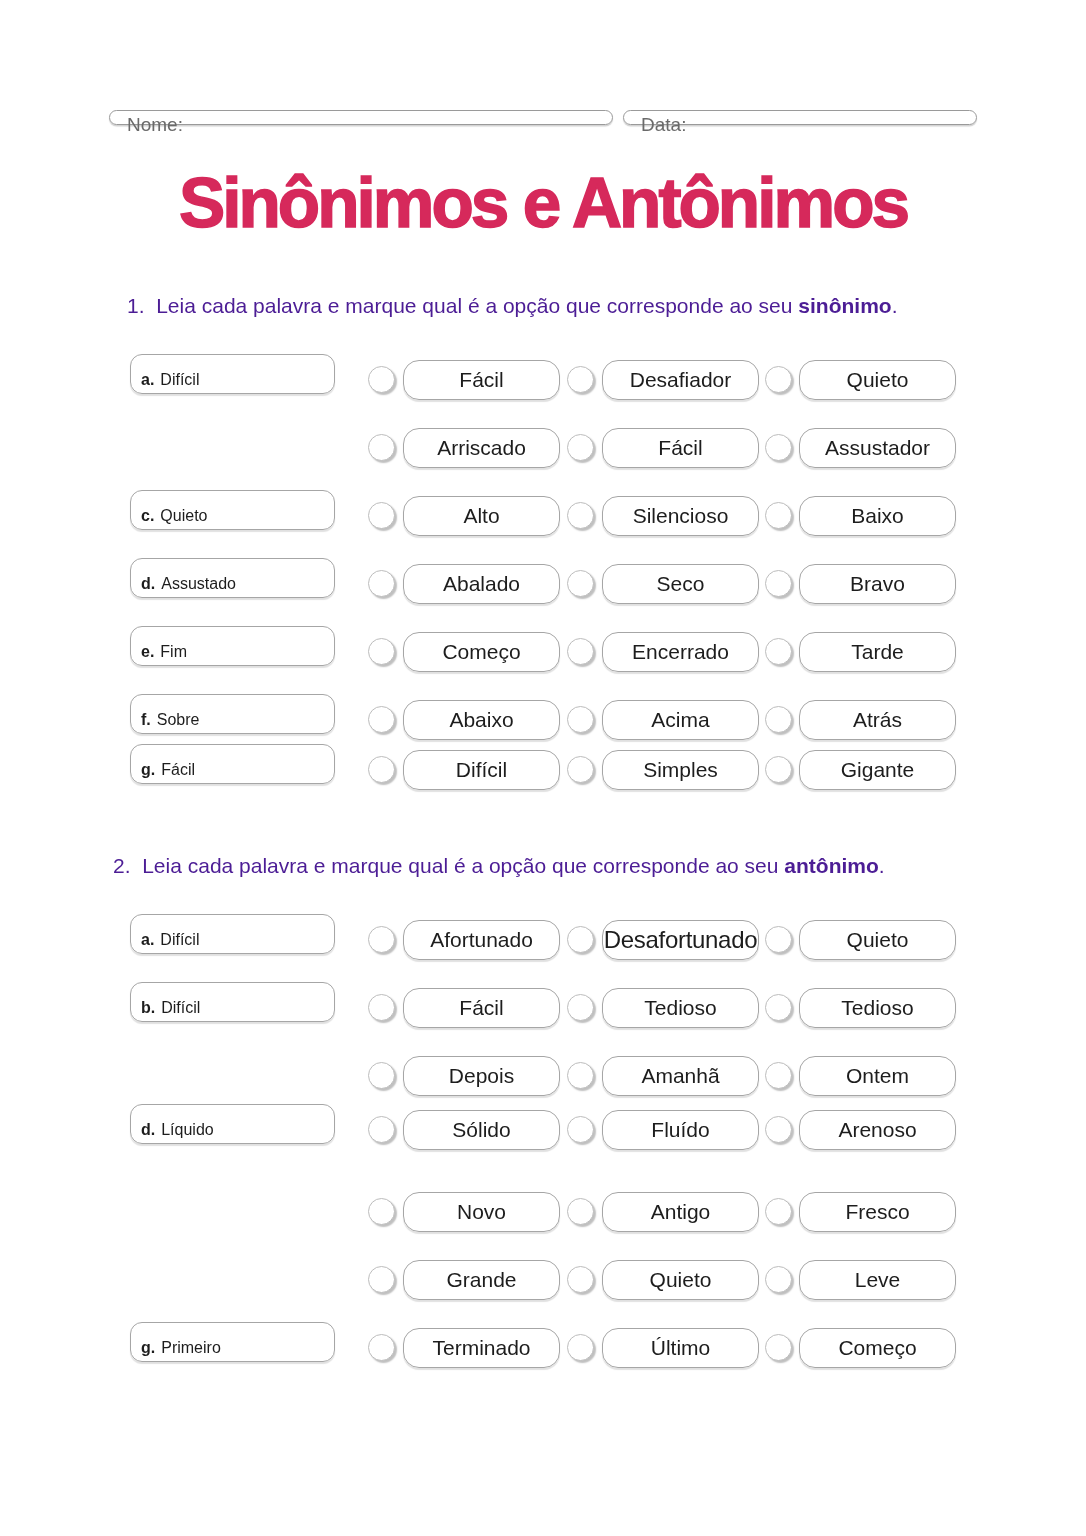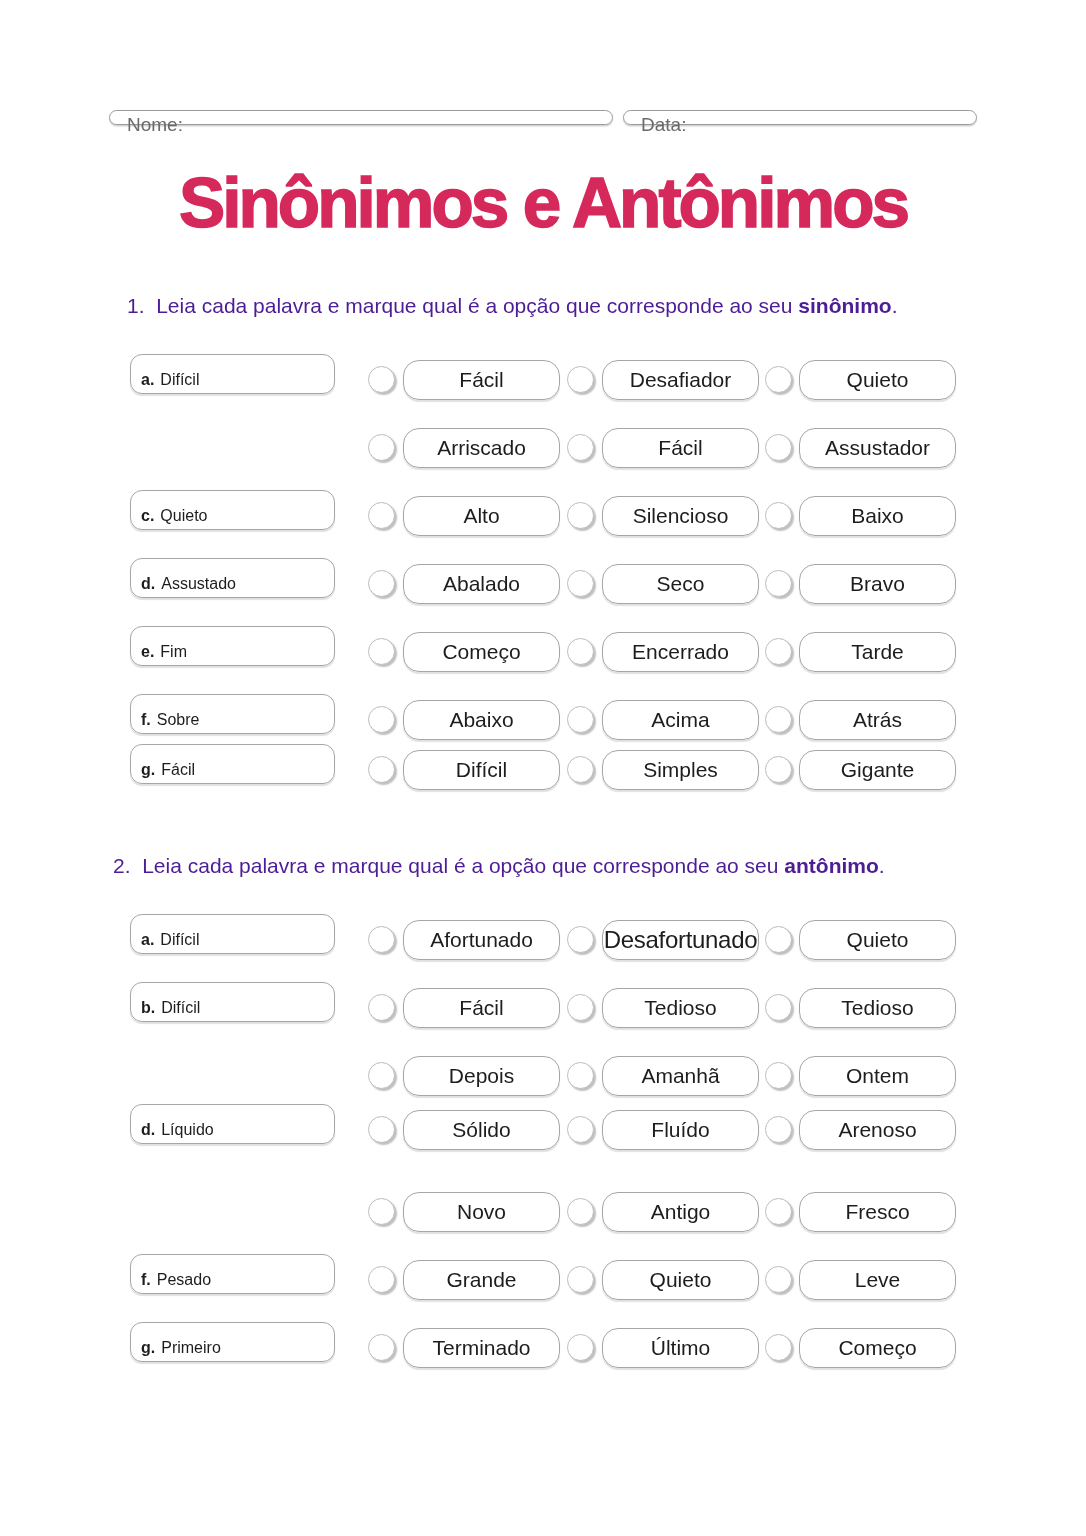--- a/index.html
+++ b/index.html
@@ -195,23 +195,20 @@
   </div>
     <div class="row" style="top: 1186px;">
     <div class="radio r1"></div>
     <div class="pill p1">Novo</div>
     <div class="radio r2"></div>
     <div class="pill p2">Antigo</div>
     <div class="radio r3"></div>
     <div class="pill p3">Fresco</div>
   </div>
     <div class="row" style="top: 1254px;">
-    <div class="word-box">
-      <span class="letter">f.</span><span>Pesado</span>
-    </div>
     <div class="radio r1"></div>
     <div class="pill p1">Grande</div>
     <div class="radio r2"></div>
     <div class="pill p2">Quieto</div>
     <div class="radio r3"></div>
     <div class="pill p3">Leve</div>
   </div>
     <div class="row" style="top: 1322px;">
     <div class="word-box">
       <span class="letter">g.</span><span>Primeiro</span>

